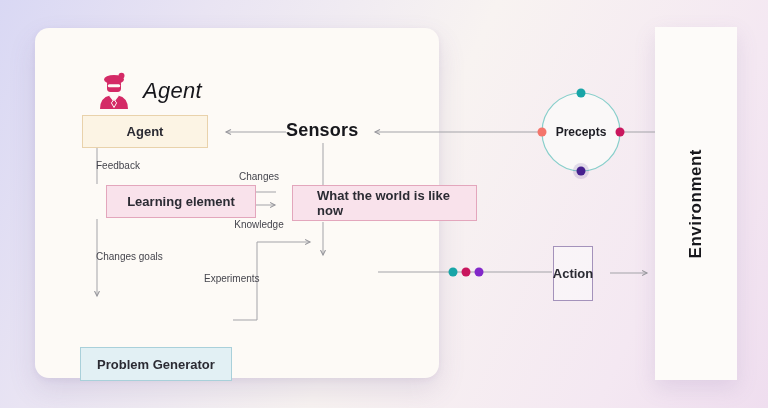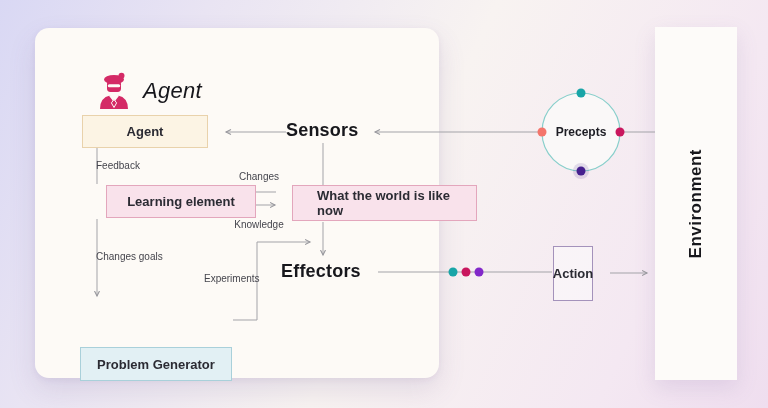--- a/index.html
+++ b/index.html
@@ -111,21 +111,20 @@
     <circle cx="479" cy="272" r="4.5" fill="#8228c9"></circle>
   </svg>
 
   <div class="box box-critic">Agent</div>
   <div class="box box-learning">Learning element</div>
   <div class="box box-world">What the world is like now</div>
   <div class="box box-problem">Problem Generator</div>
   <div class="box box-action">Action</div>
 
   <div class="big-label lbl-sensors">Sensors</div>
-  <div class="big-label lbl-effectors">Effectors</div>
   <div class="lbl-precepts">Precepts</div>
 
   <div class="small-label lbl-feedback">Feedback</div>
   <div class="small-label lbl-changes">Changes</div>
   <div class="small-label lbl-knowledge">Knowledge</div>
   <div class="small-label lbl-goals">Changes goals</div>
   <div class="small-label lbl-experiments">Experiments</div>
 
 </div>
 

